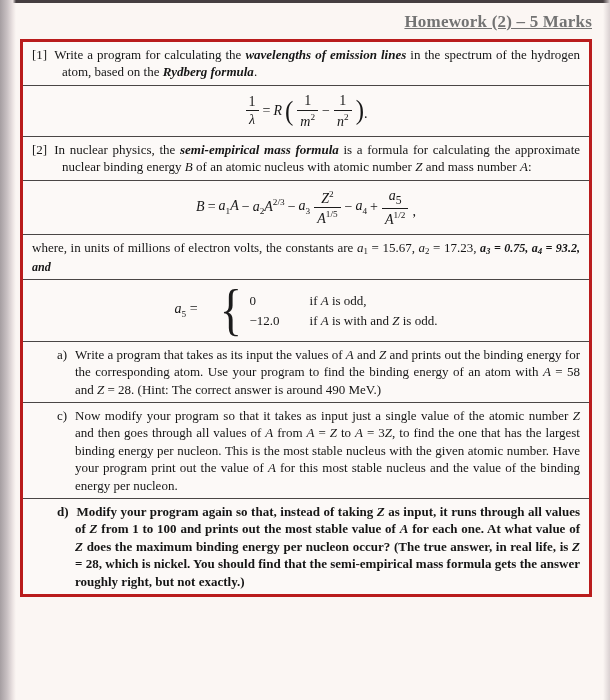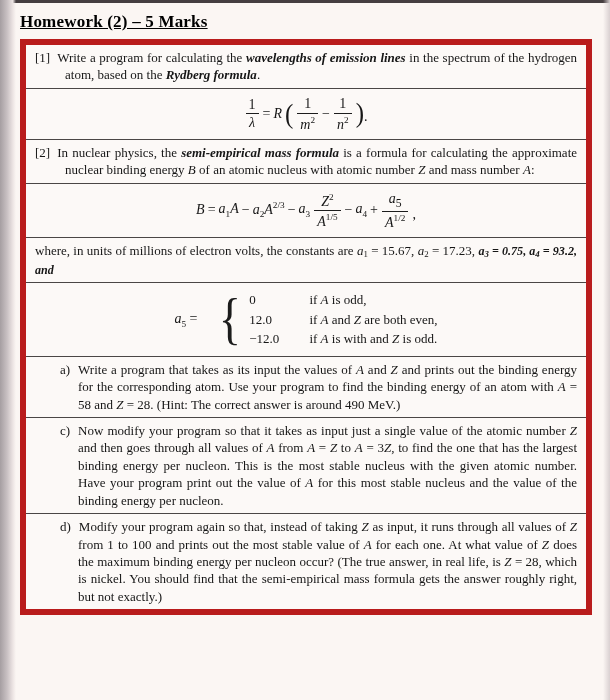--- a/index.html
+++ b/index.html
@@ -13,27 +13,27 @@
   }
   .scan-bg   { position:absolute; inset:0; background:#fbf6f3; }
   .scan-top  { position:absolute; top:0; left:0; right:0; height:3px; background:#453e40; }
   .scan-left { position:absolute; left:0; top:0; bottom:0; width:16px;
                background:linear-gradient(90deg,#a59ea1 0%,#c9c1c3 45%,#ece4e3 80%,rgba(251,246,243,0) 100%); }
   .scan-right{ position:absolute; right:0; top:0; bottom:0; width:7px;
                background:linear-gradient(270deg,#d9d0d1,rgba(251,246,243,0)); }
 
   .doc { position:absolute; left:20px; top:6px; width:572px; }
   .title {
-    text-align:left; font-weight:bold; font-size:17px;
-    text-decoration:underline; margin:6px 0 7px; color:#000000;
+    text-align:right; font-weight:bold; font-size:17px;
+    text-decoration:underline; margin:6px 0 7px; color:#737373;
     letter-spacing:0.2px;
   }
-  .box { border:6px solid #b91c1c; background:rgba(255,255,255,0.35); }
+  .box { border:3px solid #b91c1c; background:rgba(255,255,255,0.35); }
   .row { border-bottom:1px solid #4a4646; padding:4px 9px; font-size:13px; line-height:1.34; text-align:justify; }
-  .row:last-child { border-bottom:none; }
+  .row:last-child { border-bottom:none;font-weight:bold; }
 
   .ptext { padding-left:39px; text-indent:-30px; }
   .plabel { margin-right:7px; }
   .item { padding-left:52px; text-indent:-18px; }
   .ilabel { margin-right:8px; }
 
   
   .run-n {}
   .run-i   { font-style:italic; }
   .run-bi  { font-weight:bold; font-style:italic; }
@@ -140,24 +140,20 @@
       <span class="cases-wrap">
         <span class="cases-lhs"><span class="mi">a</span><sub>5</sub> <span>=</span></span>
         <span class="brace">{</span>
         <table class="cases">
           <tbody>
               <tr>
             <td class="cval">0</td>
             <td class="ccond"><span class="run-n">if </span><span class="run-i">A</span><span class="run-n"> is odd,</span></td>
           </tr>
           <tr>
-            <td class="cval">12.0</td>
-            <td class="ccond"><span class="run-n">if </span><span class="run-i">A</span><span class="run-n"> and </span><span class="run-i">Z</span><span class="run-n"> are both even,</span></td>
-          </tr>
-          <tr>
             <td class="cval">−12.0</td>
             <td class="ccond"><span class="run-n">if </span><span class="run-i">A</span><span class="run-n"> is with and </span><span class="run-i">Z</span><span class="run-n"> is odd.</span></td>
           </tr>
         </tbody>
           </table>
       </span>
     </div>
 
     <div class="row item">
       <span class="ilabel">a)</span><span><span class="run-n">Write a program that takes as its input the values of </span><span class="run-i">A</span><span class="run-n"> and </span><span class="run-i">Z</span><span class="run-n"> and prints out the binding energy for the corresponding atom. Use your program to find the binding energy of an atom with </span><span class="run-i">A</span><span class="run-n"> = 58 and </span><span class="run-i">Z</span><span class="run-n"> = 28. (Hint: The correct answer is around 490 MeV.)</span></span>

